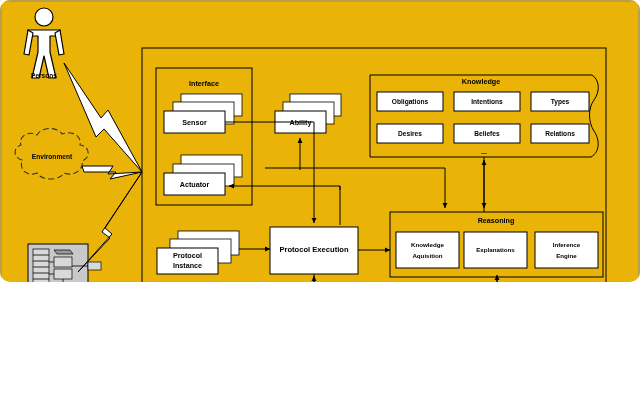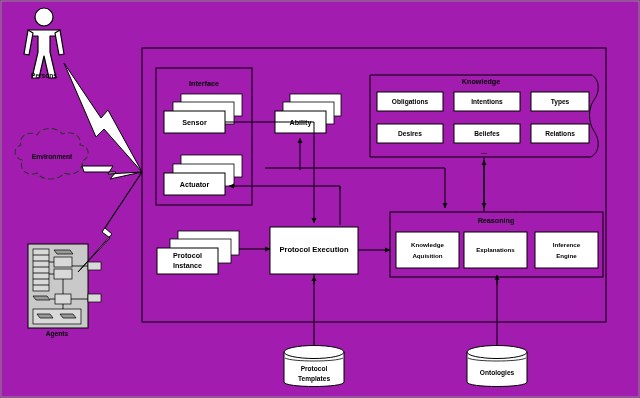--- a/index.html
+++ b/index.html
@@ -3,24 +3,25 @@
 <meta charset="utf-8">
 <style>
   html, body {
     margin: 0;
     padding: 0;
     background: #ffffff;
   }
   #canvas {
     position: relative;
     width: 640px;
-    height: 398px;
-    background: #a21caf;
+    height: 282px;
+    background: #eab308;
     font-family: "Liberation Sans", sans-serif;
     overflow: hidden;
+    border-radius: 10px;
   }
   #canvas svg {
     position: absolute;
     left: 0;
     top: 0;
   }
   .lbl {
     font-family: "Liberation Sans", sans-serif;
     fill: #000000;
     text-anchor: middle;

